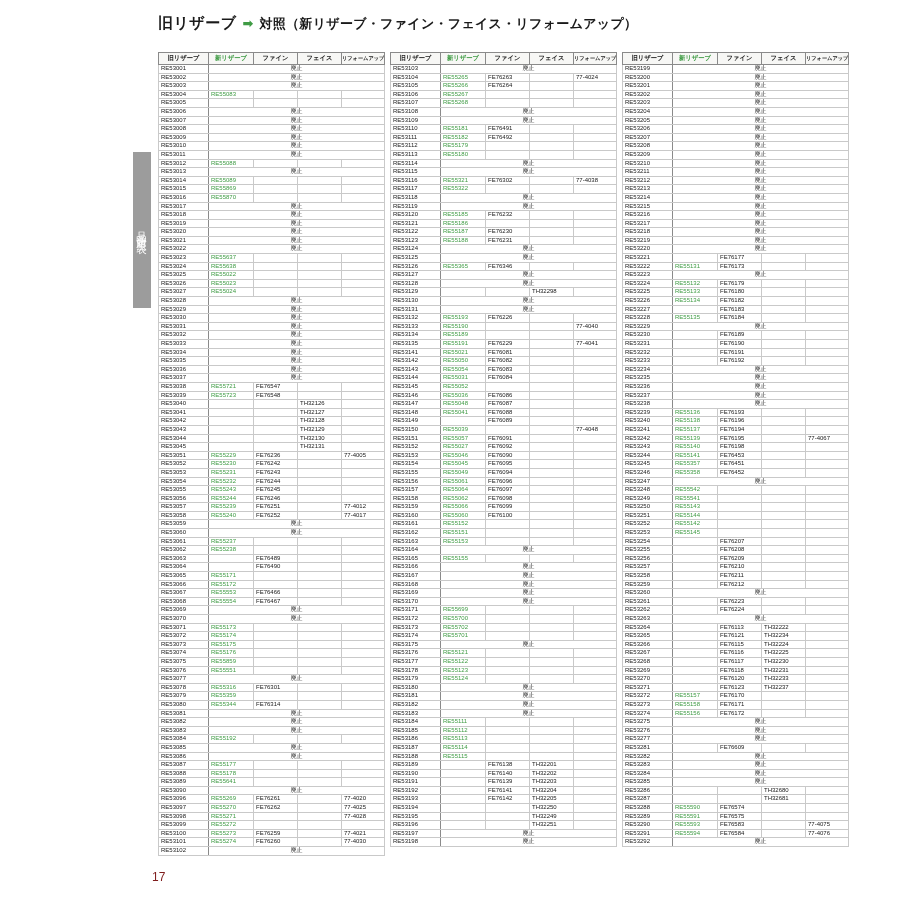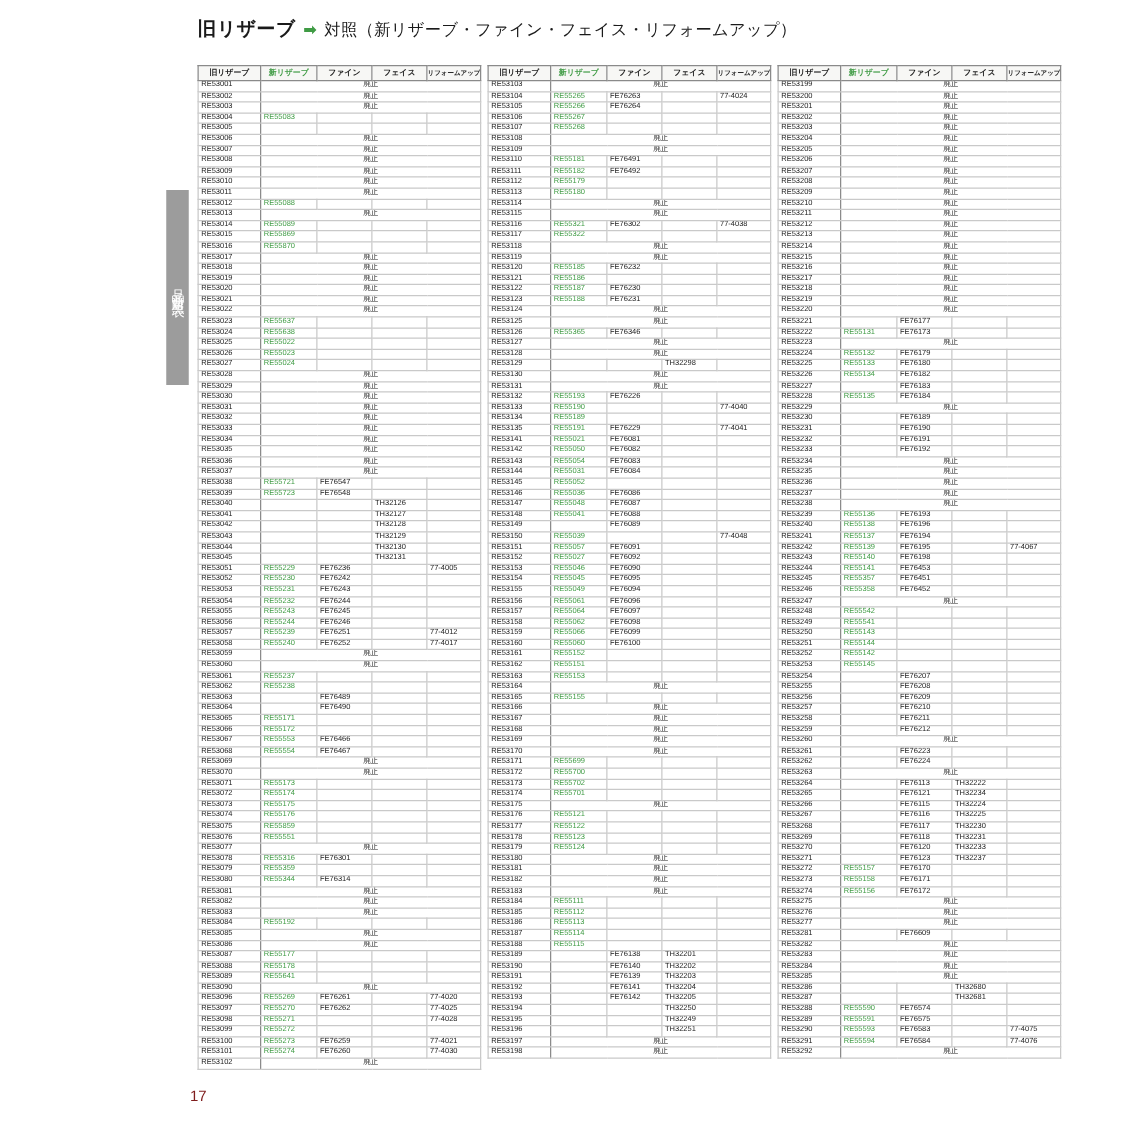--- a/index.html
+++ b/index.html
@@ -1,20 +1,20 @@
 <!DOCTYPE html>
 <html style="--accent: #3f9b44; --tabgray: #9c9c9c;"><head>
 <meta charset="utf-8">
 <style>
   html,body{margin:0;padding:0;width:900px;height:900px;background:#ffffff;overflow:hidden;
     font-family:"Liberation Sans","DejaVu Sans",sans-serif;color:#1a1a1a;}
   .title{position:absolute;top:14px;left:158px;display:flex;align-items:baseline;gap:3px;white-space:nowrap;}
   .title .t-old{font-size:15px;font-weight:bold;letter-spacing:.5px;}
   .title .t-arrow{color:var(--accent,#3f9b44);font-size:13px;font-weight:bold;padding:0 3px;}
-  .title .t-rest{font-size:13px;font-weight:normal;letter-spacing:.3px;}
+  .title .t-rest{font-size:13px;font-weight:bold;letter-spacing:.3px;}
   .side-tab{position:absolute;left:133px;top:152px;width:18px;height:156px;background:var(--tabgray,#9c9c9c);
     color:#fff;writing-mode:vertical-rl;text-orientation:upright;font-size:10.5px;letter-spacing:3px;
     display:flex;align-items:center;justify-content:center;}
   .tables{position:absolute;top:52px;left:158px;display:flex;gap:5px;align-items:flex-start;}
   table{border-collapse:collapse;table-layout:fixed;width:226px;border:1px solid #333;background:#fff;}
   th{font-size:6.3px;font-weight:bold;height:11px;border:1px solid #8a8a8a;background:#f7f7f5;
      padding:0;white-space:nowrap;overflow:hidden;text-align:center;}
   th.new-h{color:var(--accent,#3f9b44);}
   th.reform-h{font-size:5.2px;}
   td{font-size:6px;height:7.6px;line-height:7.6px;border:1px solid #c9c9c9;padding:0 2px;

